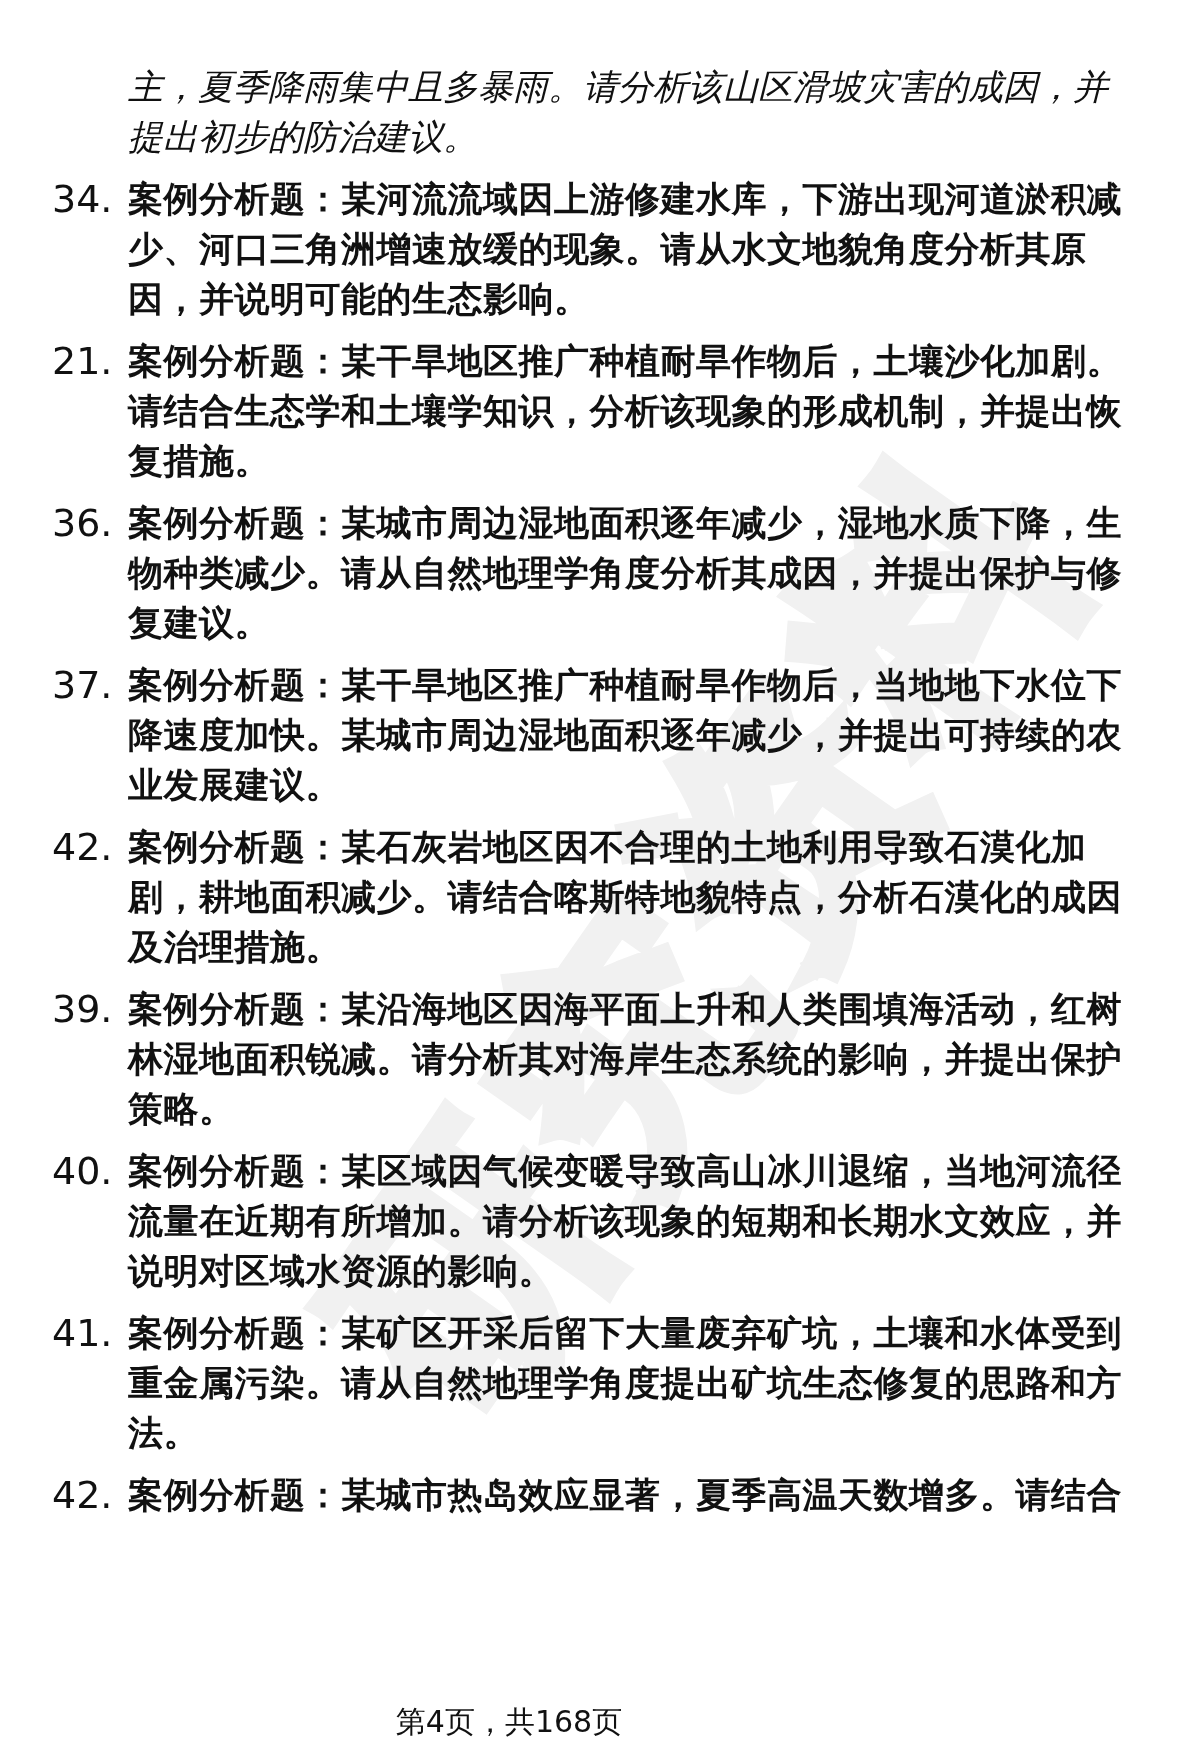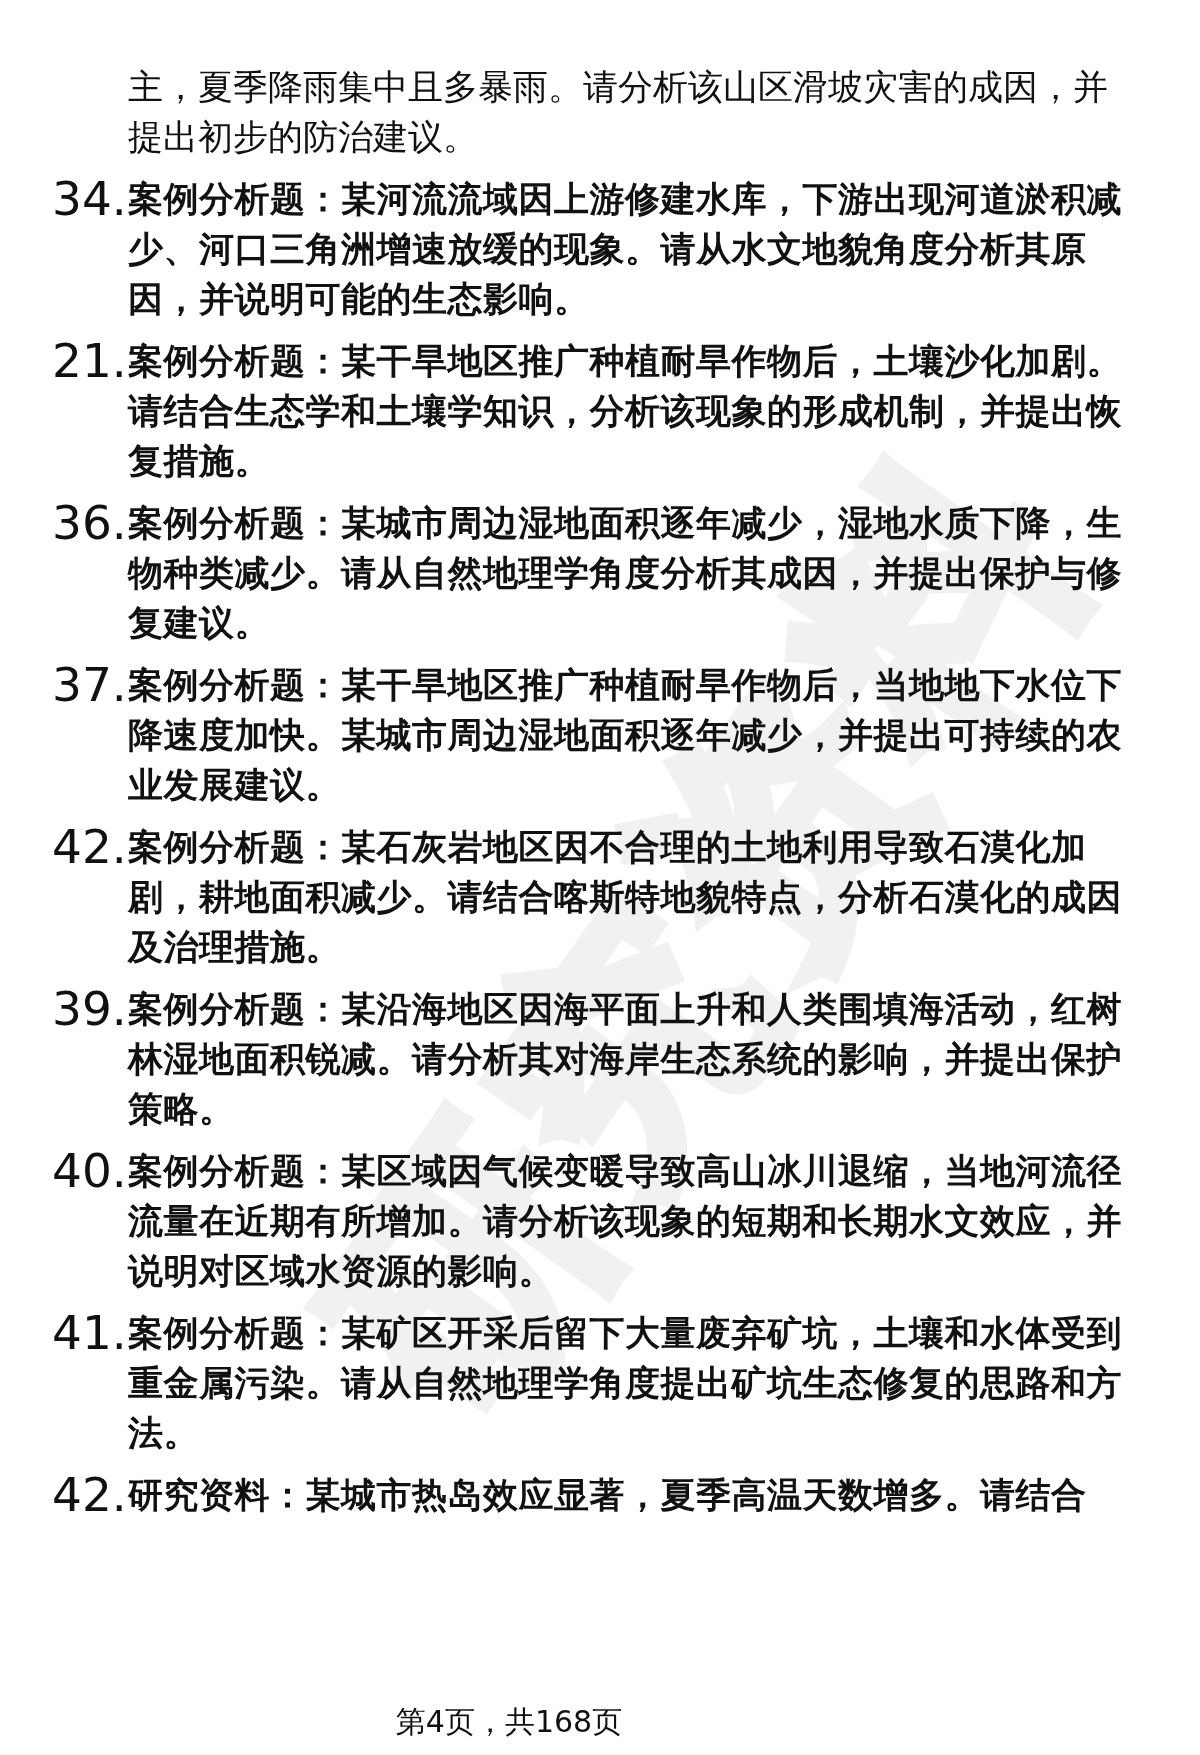--- a/index.html
+++ b/index.html
@@ -38,31 +38,32 @@
       height: 1755px;
       z-index: 1;
     }
     .cont {
       position: absolute;
       left: 128px;
       top: 62px;
       width: 1010px;
       font-size: 35px;
       line-height: 50px;
+      font-style: italic;
     }
     .item {
       position: absolute;
       left: 0;
       width: 1200px;
     }
     .num {
       position: absolute;
       left: 52px;
       top: 0;
-      font-size: 47px;
+      font-size: 38px;
       line-height: 50px;
       width: 76px;
     }
     .text {
       position: absolute;
       left: 128px;
       top: 0;
       width: 1012px;
       font-size: 35px;
       line-height: 50px;
@@ -124,18 +125,18 @@
     <span class="text">案例分析题：某区域因气候变暖导致高山冰川退缩，当地河流径流量在近期有所增加。请分析该现象的短期和长期水文效应，并说明对区域水资源的影响。</span>
   </div>
 
   <div class="item" style="top:1308px;">
     <span class="num">41.</span>
     <span class="text">案例分析题：某矿区开采后留下大量废弃矿坑，土壤和水体受到重金属污染。请从自然地理学角度提出矿坑生态修复的思路和方法。</span>
   </div>
 
   <div class="item" style="top:1470px;">
     <span class="num">42.</span>
-    <span class="text">研究资料：某城市热岛效应显著，夏季高温天数增多。请结合</span>
+    <span class="text">案例分析题：某城市热岛效应显著，夏季高温天数增多。请结合</span>
   </div>
 
   <div class="footer">第4页，共168页</div>
 
 </div>
 
 </body></html>

